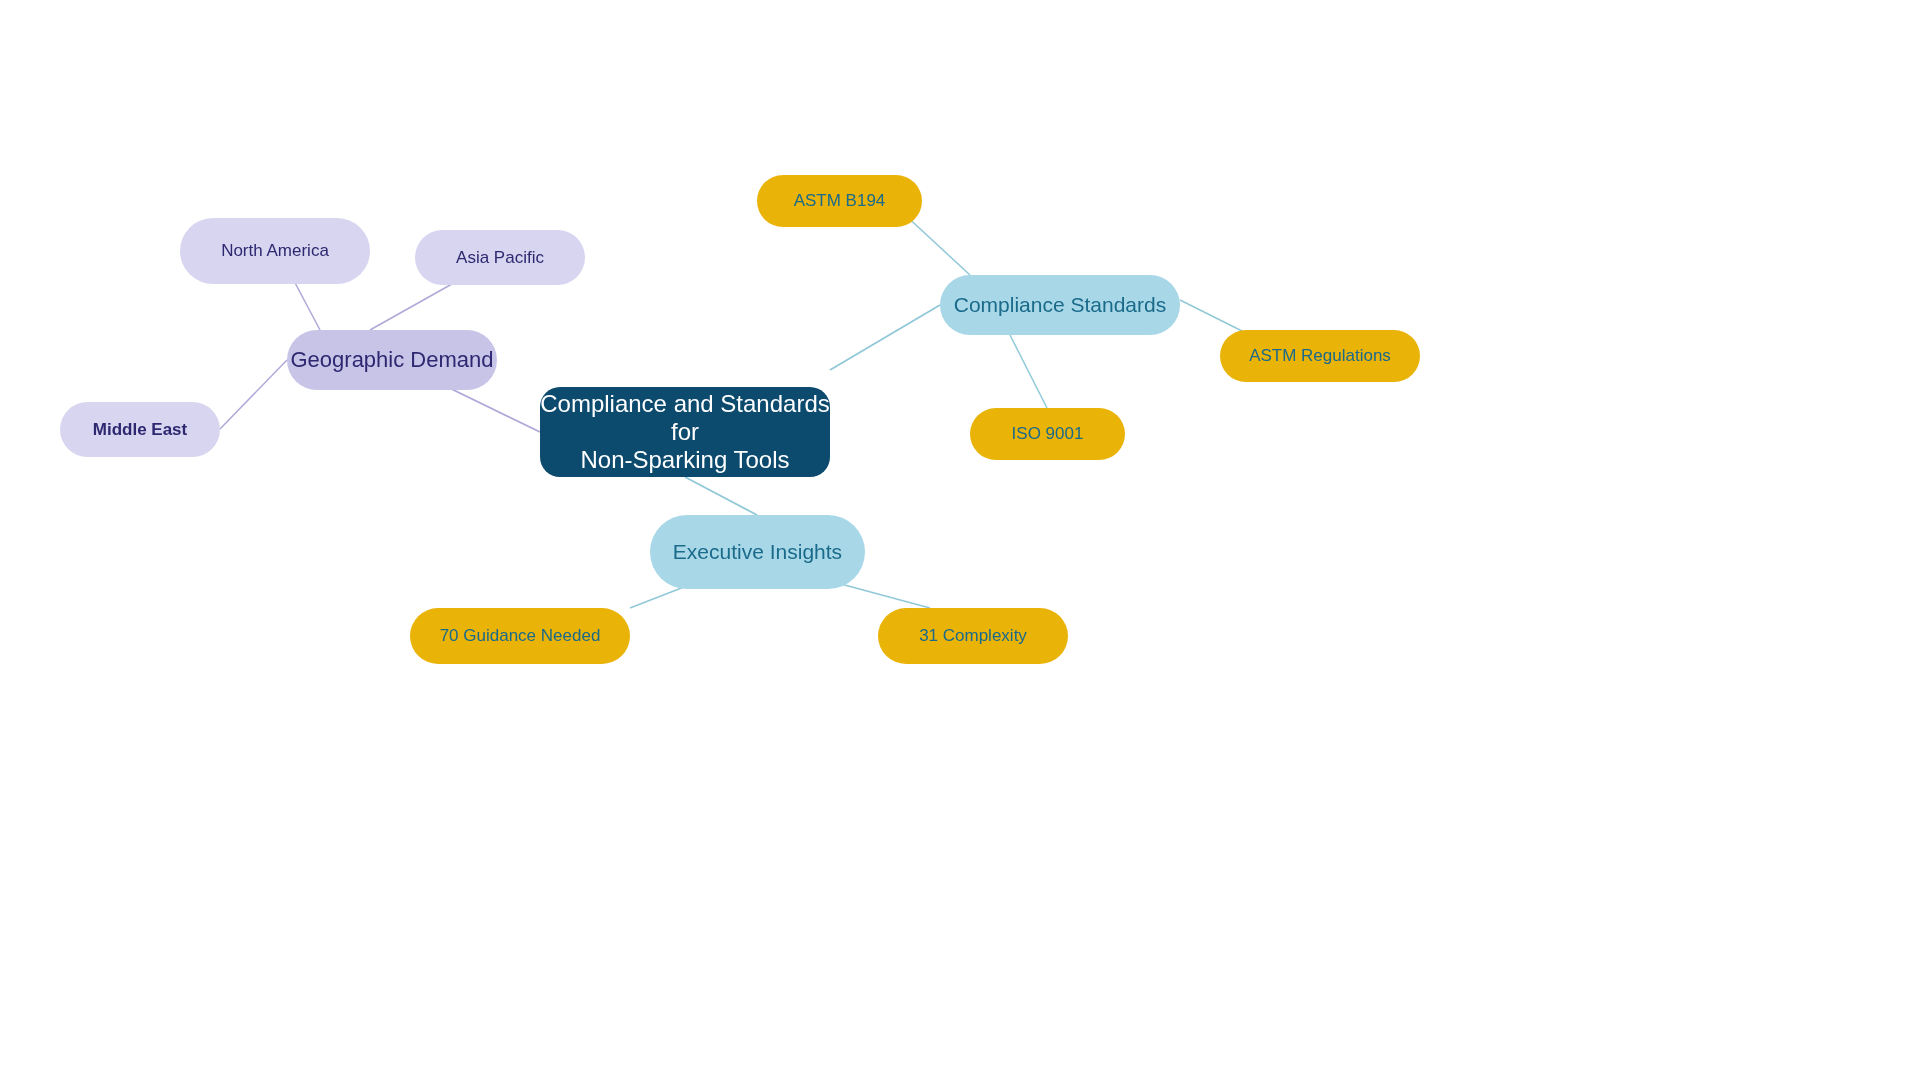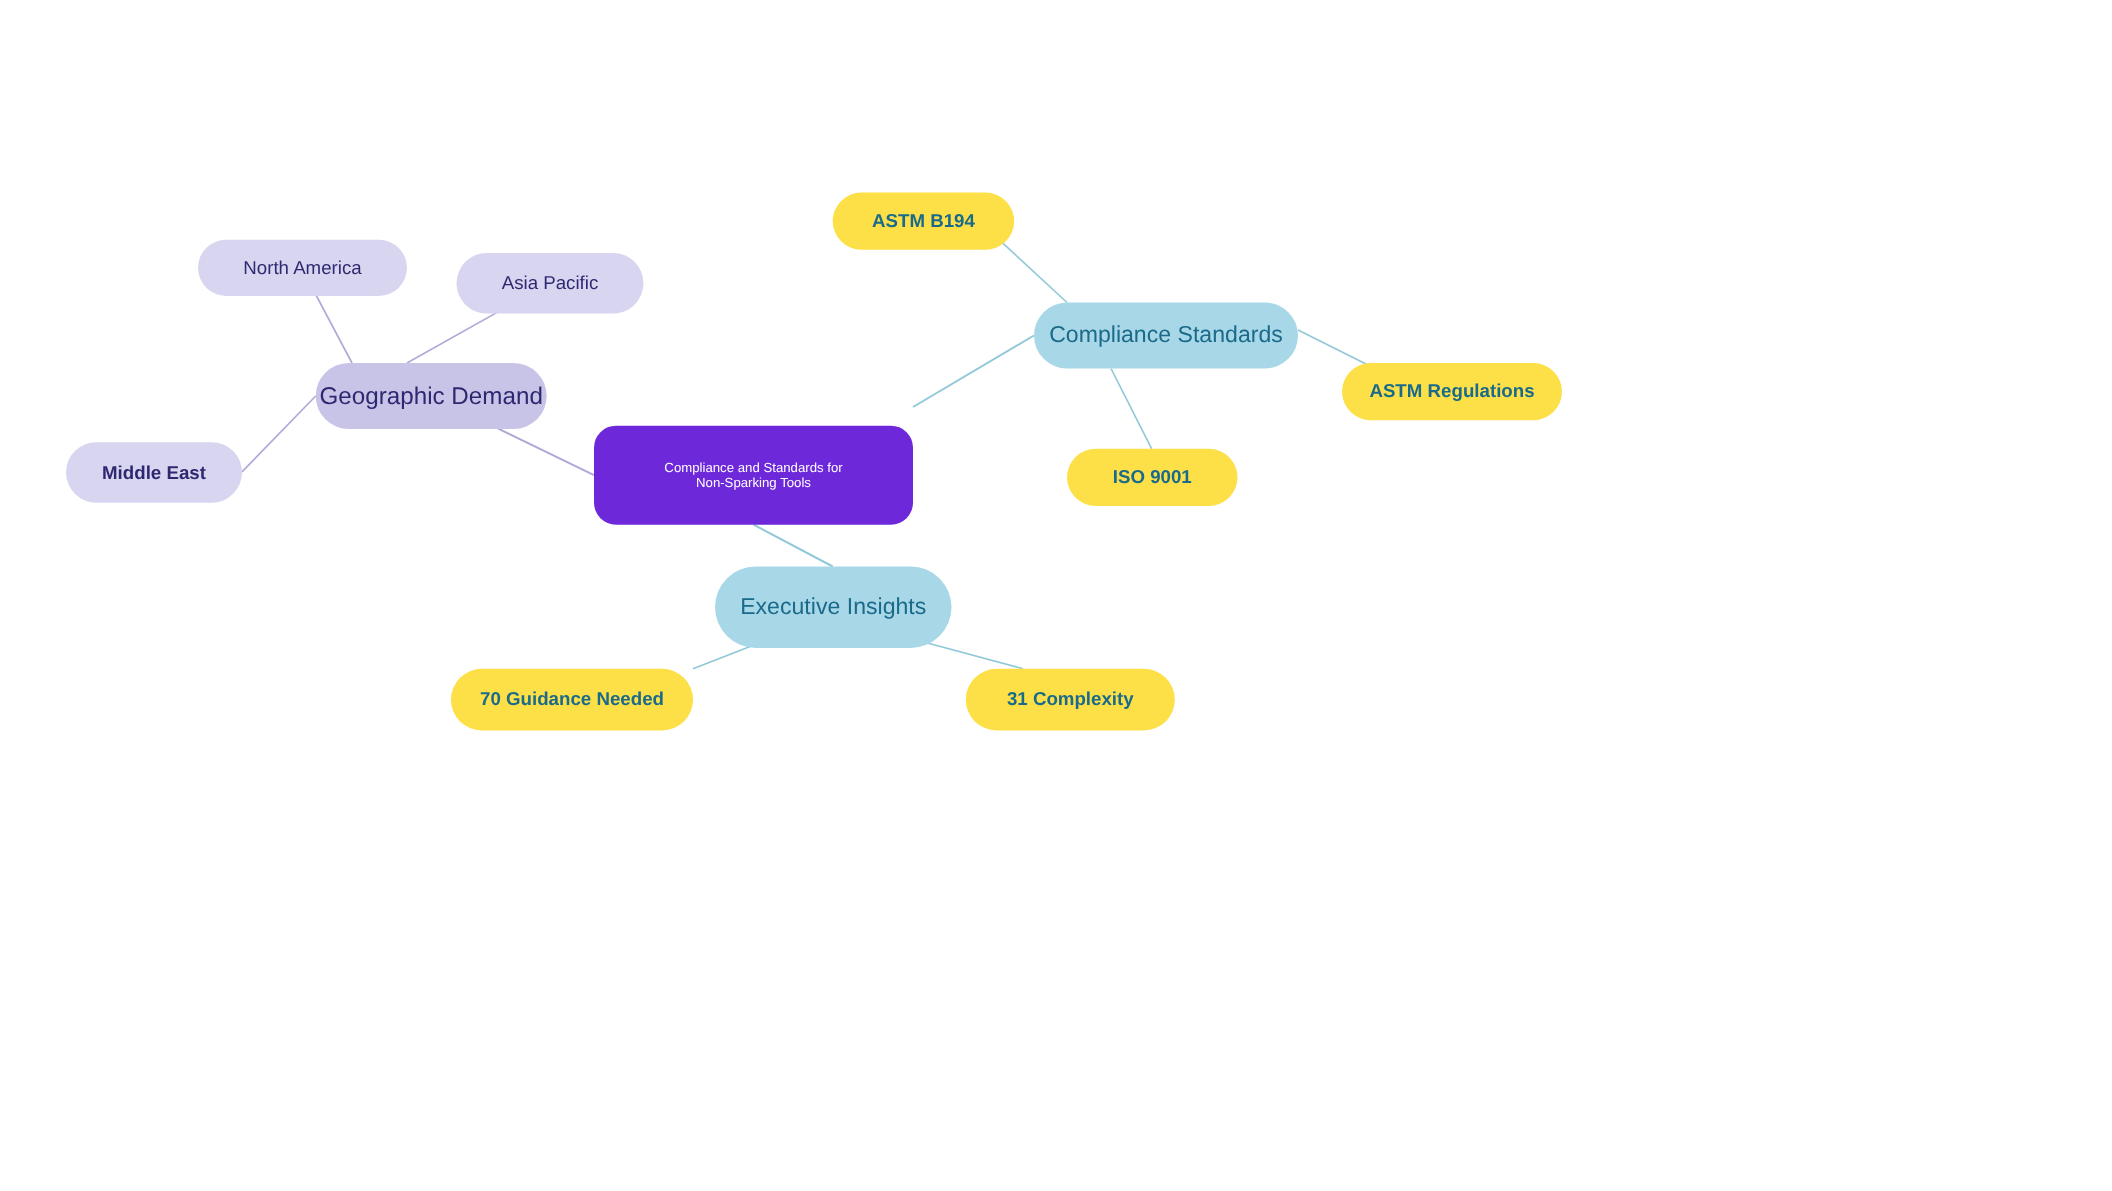--- a/index.html
+++ b/index.html
@@ -21,23 +21,23 @@
     .node {
       position: absolute;
       border-radius: 50px;
       display: flex;
       align-items: center;
       justify-content: center;
       text-align: center;
       cursor: pointer;
     }
     .node-center {
-      background: #6d28d9;
+      background: #0c4a6e;
       color: #ffffff;
-      font-size: 12px;
+      font-size: 24px;
       font-weight: 500;
       width: 290px;
       height: 90px;
       border-radius: 20px;
     }
     .node-purple-dark {
       background: #c8c4e8;
       color: #2d2870;
       font-size: 22px;
       font-weight: 500;
@@ -48,24 +48,24 @@
       font-size: 17px;
       font-weight: 400;
     }
     .node-blue-dark {
       background: #a8d8e8;
       color: #1a6a8a;
       font-size: 21px;
       font-weight: 500;
     }
     .node-blue-light {
-      background: #fde047;
+      background: #eab308;
       color: #1a6a8a;
       font-size: 17px;
-      font-weight: 700;
+      font-weight: 400;
     }
   </style>
 </head>
 <body>
 
 <svg id="mindmap-lines">
 
   <line x1="540" y1="432" x2="392" y2="360" stroke="#b0a8d8" stroke-width="1.8" fill="none"></line>
 
   <line x1="320" y1="330" x2="275" y2="245" stroke="#b0a8d8" stroke-width="1.5" fill="none"></line>
@@ -87,21 +87,21 @@
   <line x1="720" y1="573" x2="630" y2="608" stroke="#90c8d8" stroke-width="1.5" fill="none"></line>
 
   <line x1="800" y1="573" x2="930" y2="608" stroke="#90c8d8" stroke-width="1.5" fill="none"></line>
 </svg>
 
 <div class="node node-center" style="left: 540px; top: 387px; width: 290px; height: 90px; white-space: pre-line;">Compliance and Standards for
 Non-Sparking Tools</div>
 
 <div class="node node-purple-dark" style="left: 287px; top: 330px; width: 210px; height: 60px;">Geographic Demand</div>
 
-<div class="node node-purple-light" style="left: 180px; top: 218px; width: 190px; height: 51px;">North America</div>
+<div class="node node-purple-light" style="left: 180px; top: 218px; width: 190px; height: 66px;">North America</div>
 
 <div class="node node-purple-light" style="left: 415px; top: 230px; width: 170px; height: 55px;">Asia Pacific</div>
 
 <div class="node node-purple-light" style="left: 60px; top: 402px; width: 160px; height: 55px; font-weight: bold;">Middle East</div>
 
 <div class="node node-blue-dark" style="left: 940px; top: 275px; width: 240px; height: 60px;">Compliance Standards</div>
 
 <div class="node node-blue-light" style="left: 757px; top: 175px; width: 165px; height: 52px;">ASTM B194</div>
 
 <div class="node node-blue-light" style="left: 1220px; top: 330px; width: 200px; height: 52px;">ASTM Regulations</div>

